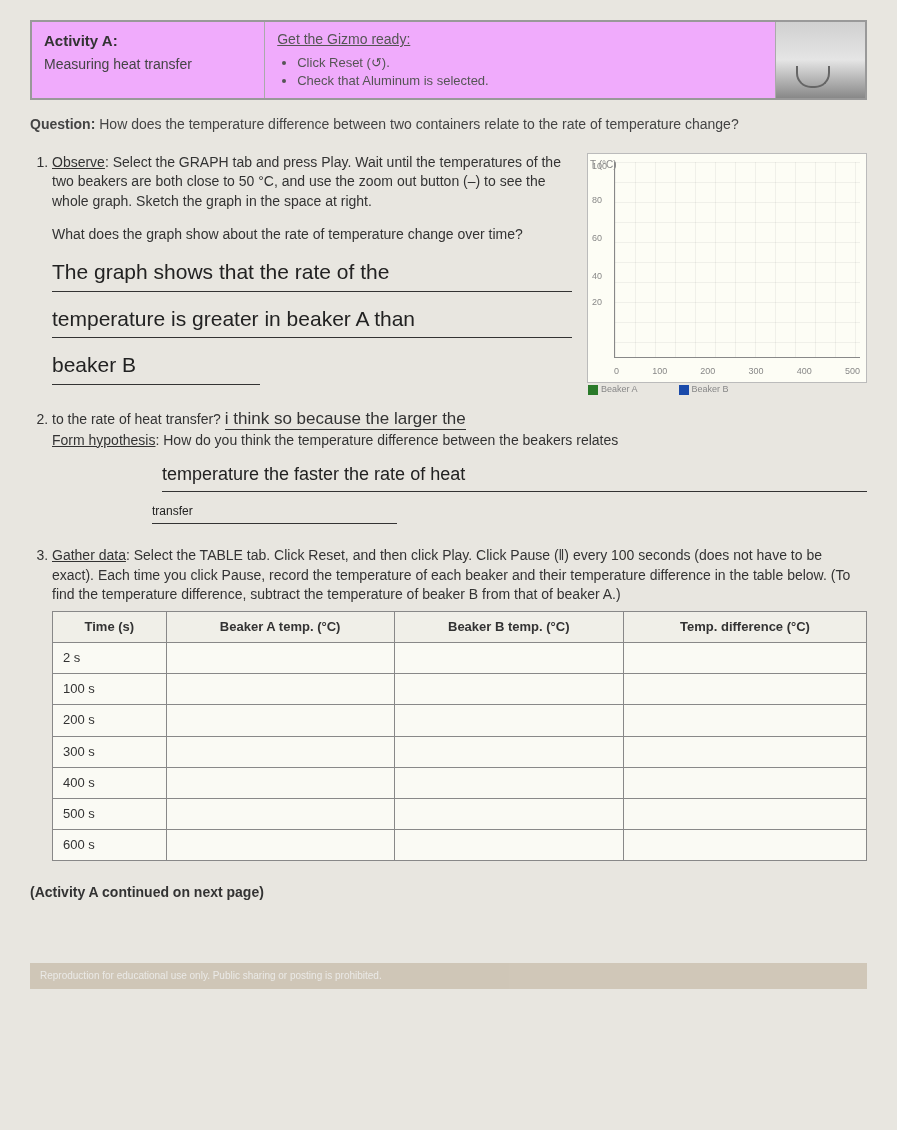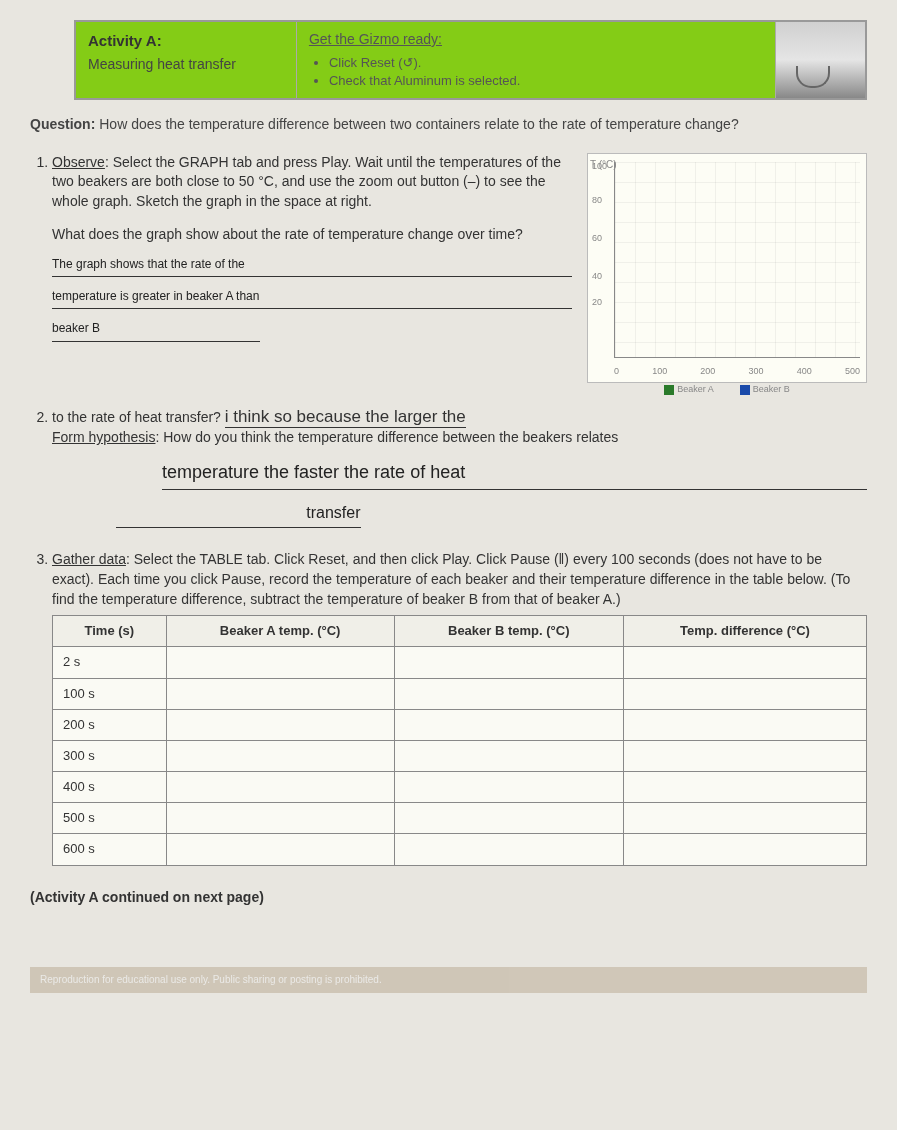--- a/index.html
+++ b/index.html
@@ -9,22 +9,21 @@
       width: 897px;
       padding: 20px 30px;
       color: #333;
       font-size: 14px;
       line-height: 1.4;
     }
     .header-box {
       border: 2px solid #999;
       display: flex;
       margin-bottom: 15px;
-      background: #84cc16;
-      margin-left: 44px;
+      background: #f0abfc;
     }
     .header-left {
       width: 28%;
       padding: 8px 12px;
       border-right: 1px solid #aaa;
     }
     .header-left .activity-title { font-weight: bold; font-size: 15px; }
     .header-left .activity-sub { font-size: 14px; color: #444; margin-top: 4px; }
     .header-mid {
       flex: 1;
@@ -69,26 +68,26 @@
       border-bottom: 1px solid #888;
       background-image:
         linear-gradient(to right, rgba(0,0,0,0.05) 1px, transparent 1px),
         linear-gradient(to bottom, rgba(0,0,0,0.05) 1px, transparent 1px);
       background-size: 20px 20px;
       position: relative;
     }
     .yaxis { position: absolute; left: 2px; top: 4px; font-size: 10px; }
     .ylab { position: absolute; left: 4px; font-size: 9px; color:#888;}
     .xbottom { position: absolute; bottom: 4px; left: 26px; right: 6px; display: flex; justify-content: space-between; font-size: 9px; color:#888;}
-    .legend-row { position: absolute; bottom: -14px; left: 0; right: 0; display: flex; justify-content: center; gap: 26px; font-size: 9px; }
+    .legend-row { position: absolute; bottom: -14px; left: 0; right: 0; display: flex; justify-content: flex-start; gap: 41px; font-size: 9px; }
     .swatch { display: inline-block; width: 10px; height: 10px; vertical-align: middle; margin-right: 3px; }
     .answer-line {
       border-bottom: 1px solid #333;
       font-family: Arial, sans-serif;
-      font-size: 12px;
+      font-size: 21px;
       color: #222;
       margin-top: 10px;
       padding-bottom: 2px;
       line-height: 1.6;
     }
     .answer-indent { margin-left: 0; }
     .inline-answer { border-bottom: 1px solid #333; font-size: 17px; padding-bottom: 1px; }
     .q3-text { margin-bottom: 4px; }
     table.data-table {
       border-collapse: collapse;
@@ -176,21 +175,21 @@
 
   <li>
     <div style="margin-top:6px;">
       <span>to the rate of heat transfer?</span>
       <span class="inline-answer">i think so because the larger the</span>
     </div>
     <div>
       <span class="term">Form hypothesis</span><span>: How do you think the temperature difference between the beakers relates</span>
     </div>
     <div class="answer-line answer-indent" style="margin-left:110px;font-size:18px;">temperature the faster the rate of heat</div>
-    <div class="answer-line" style="margin-left:64px;width:30%;font-size:16px;text-align:right;">transfer</div>
+    <div class="answer-line" style="margin-left:100px;width:30%;font-size:12px;">transfer</div>
   </li>
 
   <li>
     <div class="q3-text">
       <span class="term">Gather data</span><span>: Select the TABLE tab. Click Reset, and then click Play. Click Pause (‖) every 100 seconds (does not have to be exact). Each time you click Pause, record the temperature of each beaker and their temperature difference in the table below. (To find the temperature difference, subtract the temperature of beaker B from that of beaker A.)</span>
     </div>
     <table class="data-table">
       <thead>
         <tr>
           <th>Time (s)</th>

